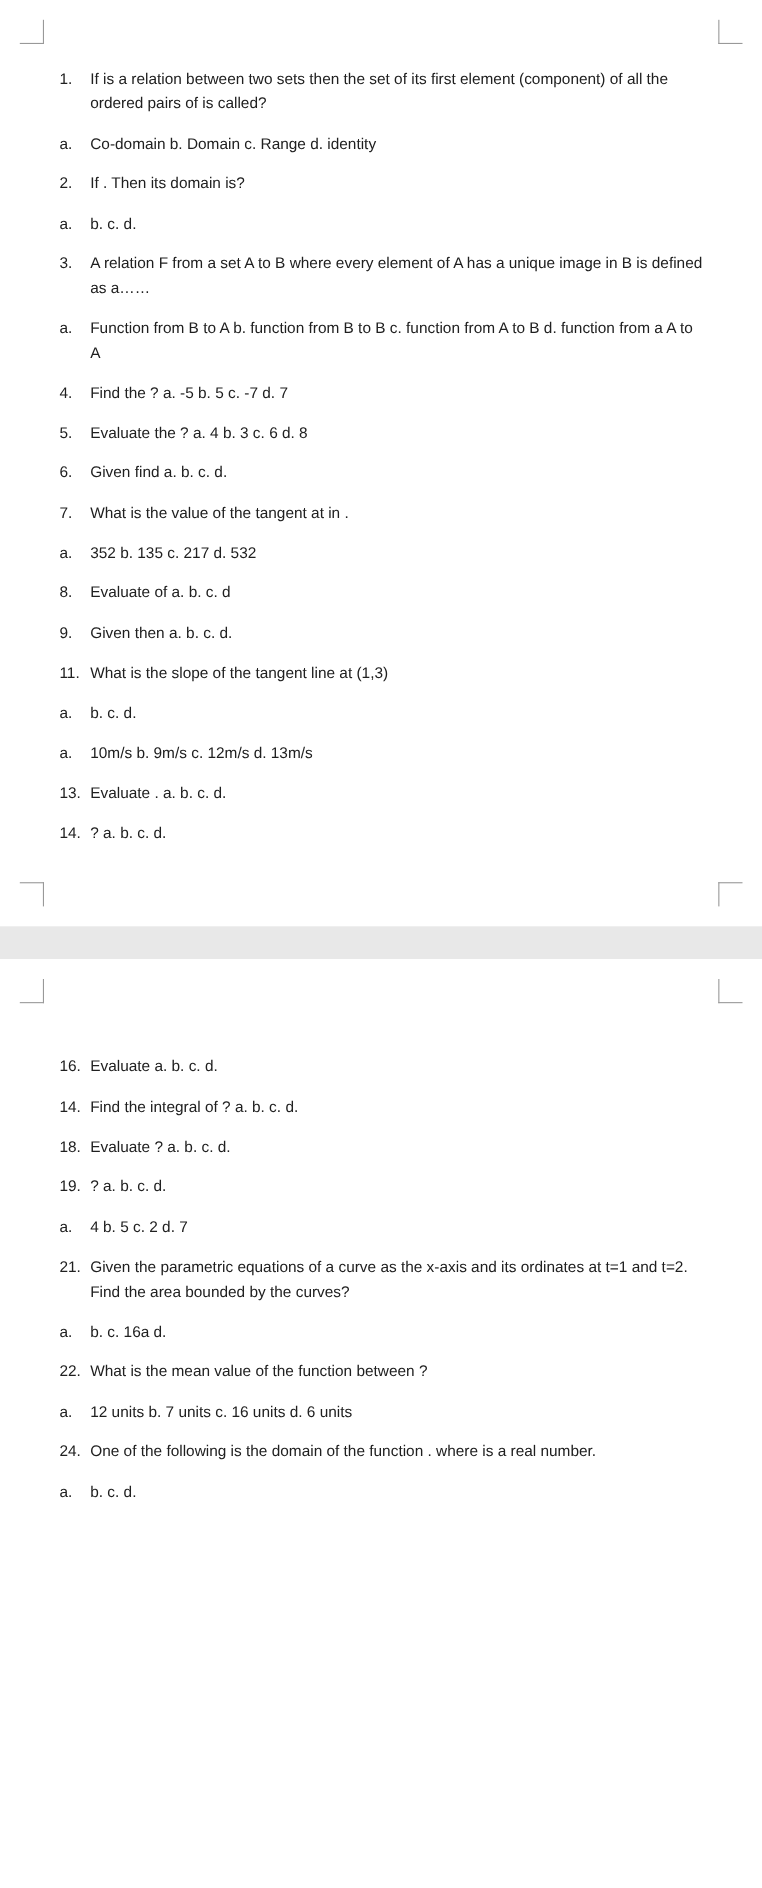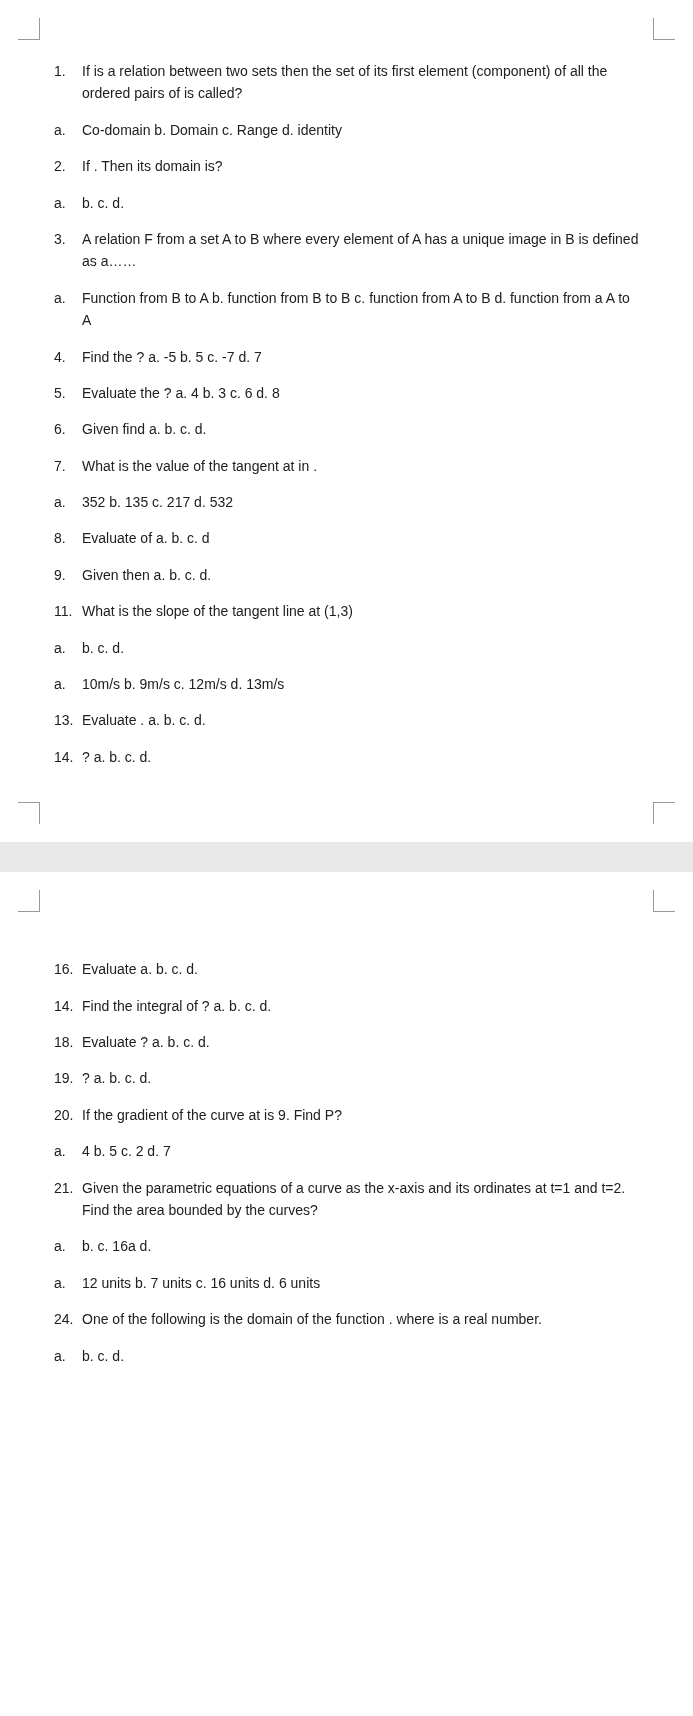--- a/index.html
+++ b/index.html
@@ -153,34 +153,34 @@
       </li>
       <li class="line">
         <span class="num">18.</span>
         <span class="txt">Evaluate ?   a.    b.     c. d.</span>
       </li>
       <li class="line">
         <span class="num">19.</span>
         <span class="txt">?   a. b. c.      d.</span>
       </li>
       <li class="line">
-        <span class="num">20.</span>
-        <span class="txt">If the gradient of the curve  at  is 9. Find P?</span>
-      </li>
-      <li class="line">
         <span class="num">a.</span>
         <span class="txt">4 b. 5 c. 2   d. 7</span>
       </li>
       <li class="line">
         <span class="num">21.</span>
         <span class="txt">Given the parametric equations of a curve as  the x-axis and its ordinates at t=1 and t=2. Find the area bounded by the curves?</span>
       </li>
       <li class="line">
         <span class="num">a.</span>
         <span class="txt">     b.   c. 16a d.</span>
+      </li>
+      <li class="line">
+        <span class="num">22.</span>
+        <span class="txt">What is the mean value of the function  between ?</span>
       </li>
       <li class="line">
         <span class="num">a.</span>
         <span class="txt">12 units b.   7 units c. 16 units d. 6 units</span>
       </li>
       <li class="line">
         <span class="num">24.</span>
         <span class="txt">One of the following is the domain of the function . where  is a real number.</span>
       </li>
       <li class="line">

